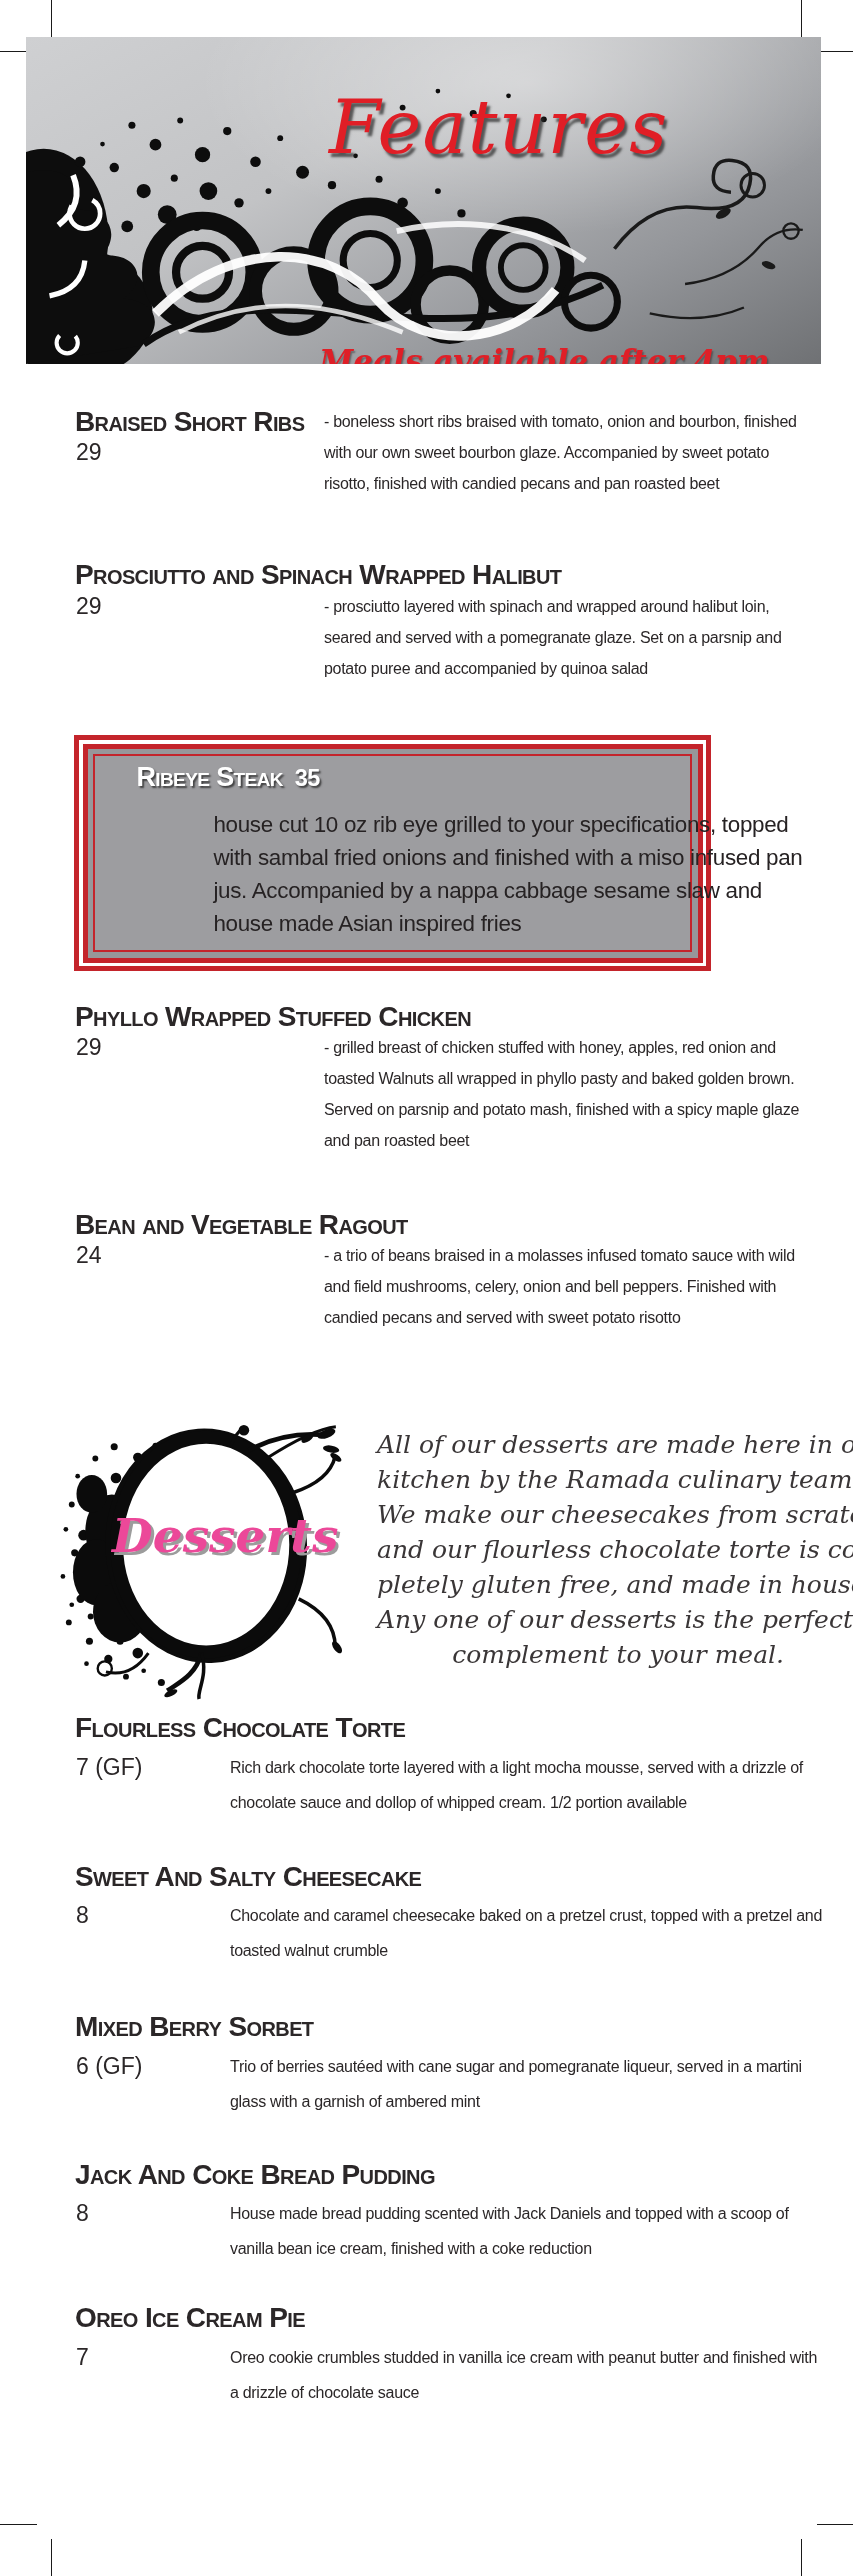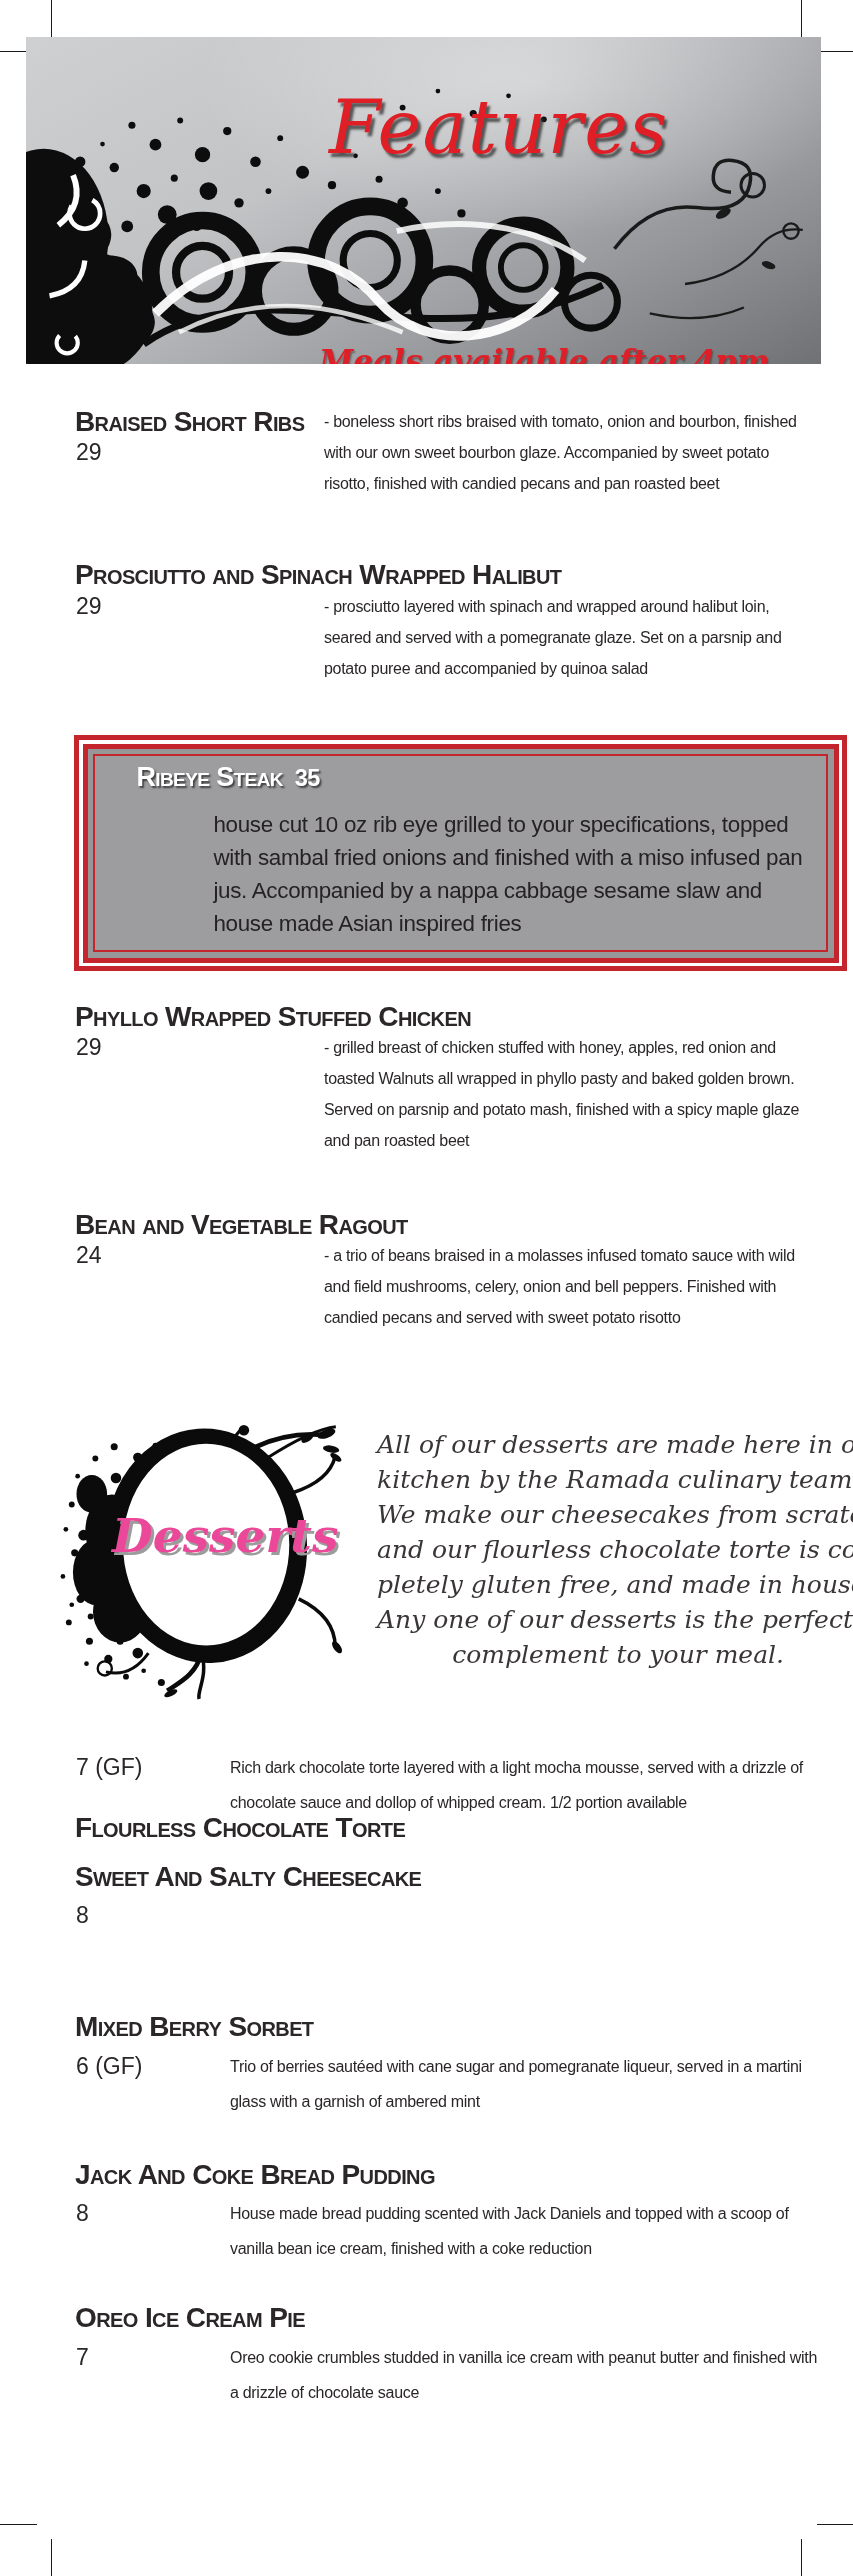--- a/index.html
+++ b/index.html
@@ -63,21 +63,21 @@
     font-size:16px;line-height:31px;
     letter-spacing:-0.3px;
     color:#2b2728;
   }
   .f-desc{left:324px;width:489px;}
   .d-desc{left:230px;width:595px;line-height:35px;}
   .d-price{line-height:35px;}
 
   
   .special{
-    position:absolute;left:74px;top:735px;width:773px;height:236px;
+    position:absolute;left:74px;top:735px;width:637px;height:236px;
     box-sizing:border-box;
     border:5.9px solid #c4242b;
     background:#ffffff;
     padding:3.5px;
   }
   .special-mid{
     box-sizing:border-box;width:100%;height:100%;
     border:5.3px solid #c4242b;
     background:#97979a;
     padding:5.9px;
@@ -306,26 +306,27 @@
   <div class="intro">
     <div class="intro-line">All of our desserts are made here in our</div>
     <div class="intro-line">kitchen by the Ramada culinary team.</div>
     <div class="intro-line">We make our cheesecakes from scratch,</div>
     <div class="intro-line">and our flourless  chocolate torte is com-</div>
     <div class="intro-line">pletely gluten free, and made in house.</div>
     <div class="intro-line">Any one of our desserts is the perfect</div>
     <div class="intro-line">complement to your meal.</div>
   </div>
 
-  <div class="item-name" style="top:1812px">Flourless Chocolate Torte</div>
+  <div class="item-name" style="top:1712px">Flourless Chocolate Torte</div>
   <div class="item-price d-price" style="top:1750px">7 (GF)</div>
   <div class="item-desc d-desc" style="top:1750px">Rich dark chocolate torte layered with a light mocha mousse, served with a drizzle of chocolate sauce and dollop of whipped cream.  1/2 portion available</div>
 
   <div class="item-name" style="top:1861px">Sweet And Salty Cheesecake</div>
   <div class="item-price d-price" style="top:1898px">8</div>
+  <div class="item-desc d-desc" style="top:1898px">Chocolate and caramel cheesecake baked on a pretzel crust,  topped with a pretzel and toasted walnut crumble</div>
 
   <div class="item-name" style="top:2011px">Mixed Berry Sorbet</div>
   <div class="item-price d-price" style="top:2049px">6 (GF)</div>
   <div class="item-desc d-desc" style="top:2049px">Trio of berries sautéed with cane sugar and pomegranate liqueur, served in a martini glass with a garnish of ambered mint</div>
 
   <div class="item-name" style="top:2159px">Jack And Coke Bread Pudding</div>
   <div class="item-price d-price" style="top:2196px">8</div>
   <div class="item-desc d-desc" style="top:2196px">House made bread pudding scented with Jack Daniels and topped with a scoop of vanilla bean ice cream, finished with a coke reduction</div>
 
   <div class="item-name" style="top:2302px">Oreo Ice Cream Pie</div>

